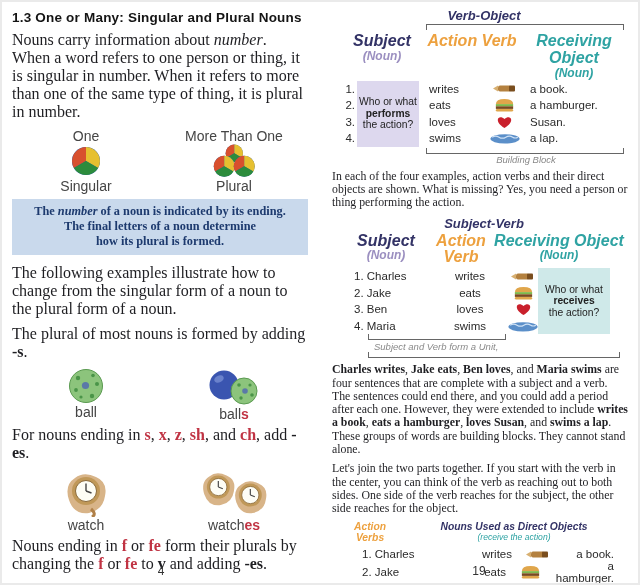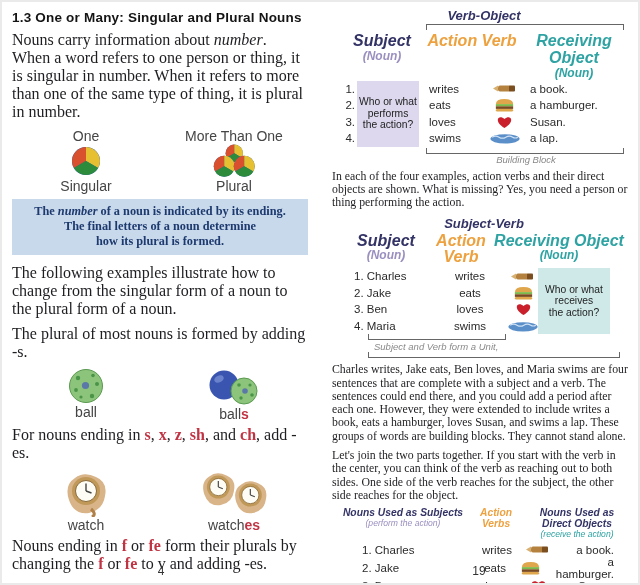--- a/index.html
+++ b/index.html
@@ -8,21 +8,21 @@
          font-family:"Liberation Serif",serif;color:#1e1e22;justify-content:center;}
   .pg{width:50%;box-sizing:border-box;position:relative;}
   .pg-left{padding:8px 12px 0 10px;}
   .pg-right{padding:6px 10px 0 12px;}
 
   
   .title{font-family:"Liberation Sans",sans-serif;font-weight:bold;font-size:13.5px;
          margin:0 0 6px 0;color:#141414;letter-spacing:.2px;}
   .body-p{font-size:16px;line-height:1.13;margin:0 0 7px 0;}
   .it{font-style:italic;}
-  .bld{font-weight:normal;}
+  .bld{font-weight:bold;}
   .redl{color:#c03343;font-weight:bold;}
   .figrow{display:flex;text-align:center;margin:0 0 4px 0;}
   .figcell{flex:1;}
   .figlabel{font-family:"Liberation Sans",sans-serif;font-size:14px;color:#454545;line-height:1.15;}
   .red-suffix{color:#c03343;font-weight:bold;}
   .bluebox{background:#c9d9ec;color:#1d3a6e;font-weight:bold;text-align:center;
            font-size:12.3px;line-height:1.25;padding:5px 4px;margin:3px 0 9px 0;}
   .pagenum{position:absolute;bottom:5px;left:0;width:100%;text-align:center;
            font-family:"Liberation Sans",sans-serif;font-size:12px;color:#333;}
 
@@ -374,24 +374,20 @@
       <div class="caption svcap1">Subject and Verb form a Unit,</div>
       <div class="bracket-bot svb2"></div>
     </div>
 
     <p class="r-p"><span class="bld">Charles writes</span><span>, </span><span class="bld">Jake eats</span><span>, </span><span class="bld">Ben loves</span><span>, and </span><span class="bld">Maria swims</span><span> are four sentences that are complete with a subject and a verb. The sentences could end there, and you could add a period after each one. However, they were extended to include </span><span class="bld">writes a book</span><span>, </span><span class="bld">eats a hamburger</span><span>, </span><span class="bld">loves Susan</span><span>, and </span><span class="bld">swims a lap</span><span>. These groups of words are building blocks. They cannot stand alone.</span></p>
 
     <p class="r-p">Let's join the two parts together. If you start with the verb in the center, you can think of the verb as reaching out to both sides. One side of the verb reaches for the subject, the other side reaches for the object.</p>
 
     <div class="tbl">
       <div class="jt-head">
-        <div class="jth-subj">
-          <div class="hdr navy">Nouns Used as Subjects</div>
-          <div class="h-sub purplec it">(perform the action)</div>
-        </div>
         <div class="jth-verb hdr orange">Action Verbs</div>
         <div class="jth-obj">
           <div class="hdr navy">Nouns Used as Direct Objects</div>
           <div class="h-sub tealc it">(receive the action)</div>
         </div>
       </div>
       <div class="jt-row">
         <span class="c-name3">1. Charles</span>
         <span class="c-verb3">writes</span>
         <span class="c-icon3"><svg width="26" height="9" viewBox="0 0 26 9">

